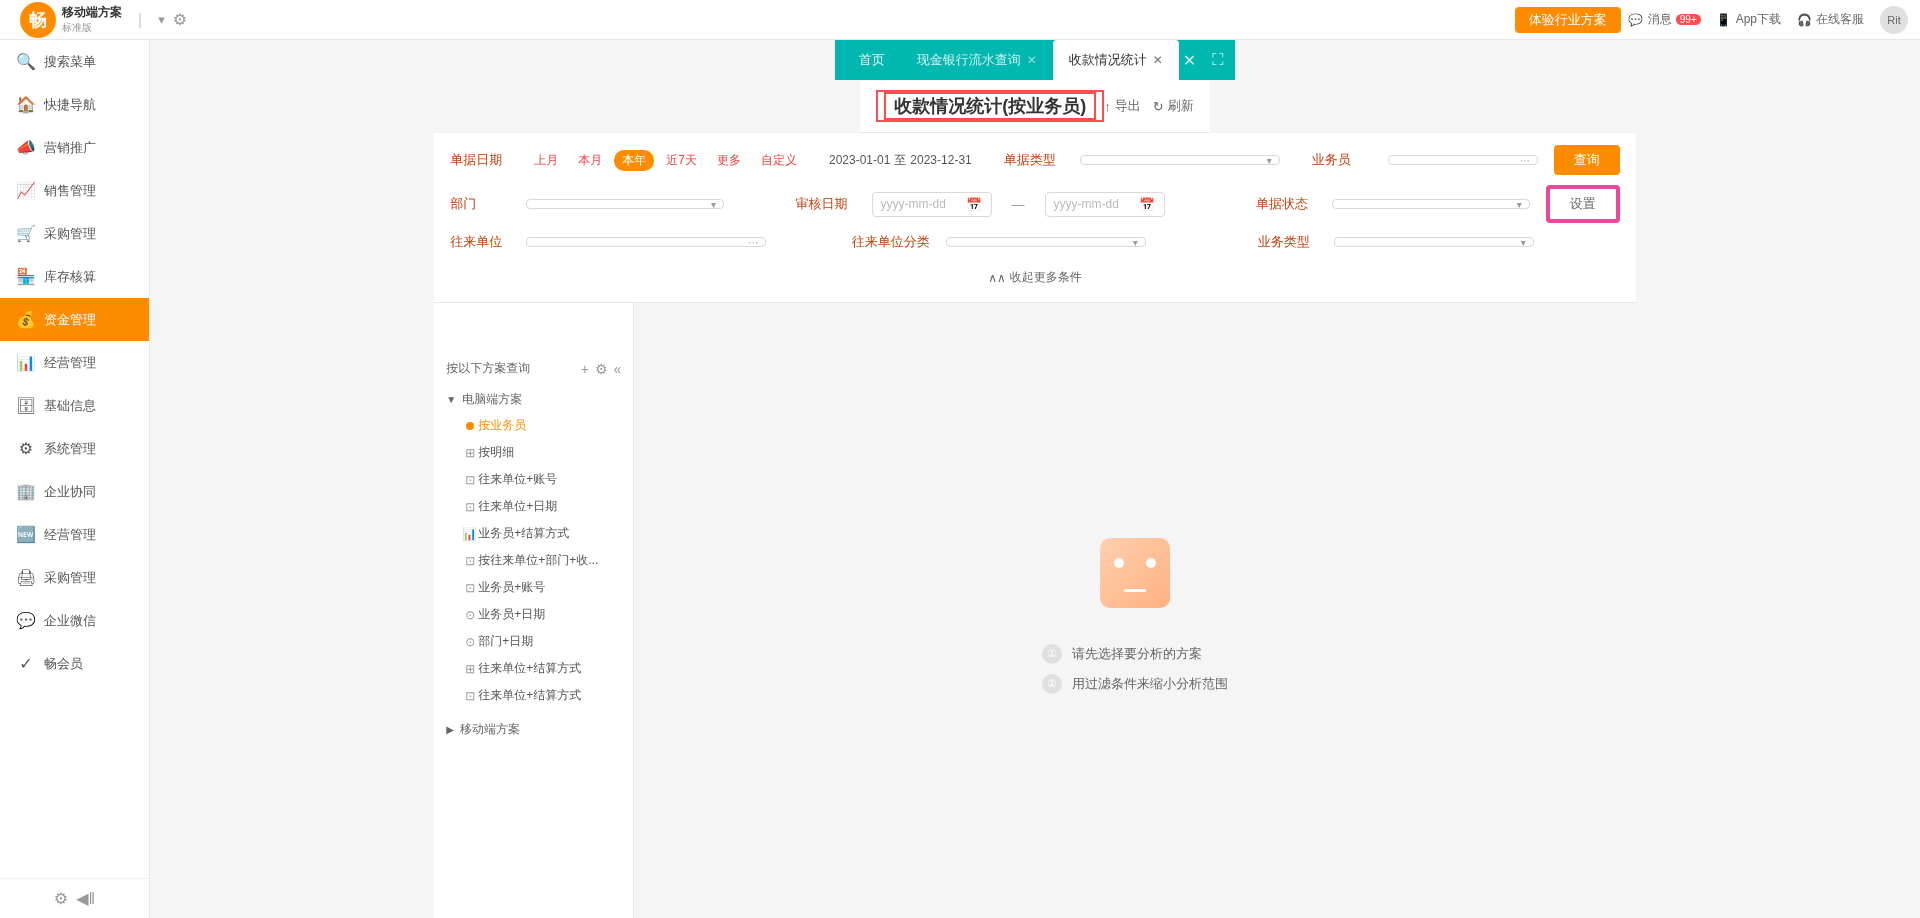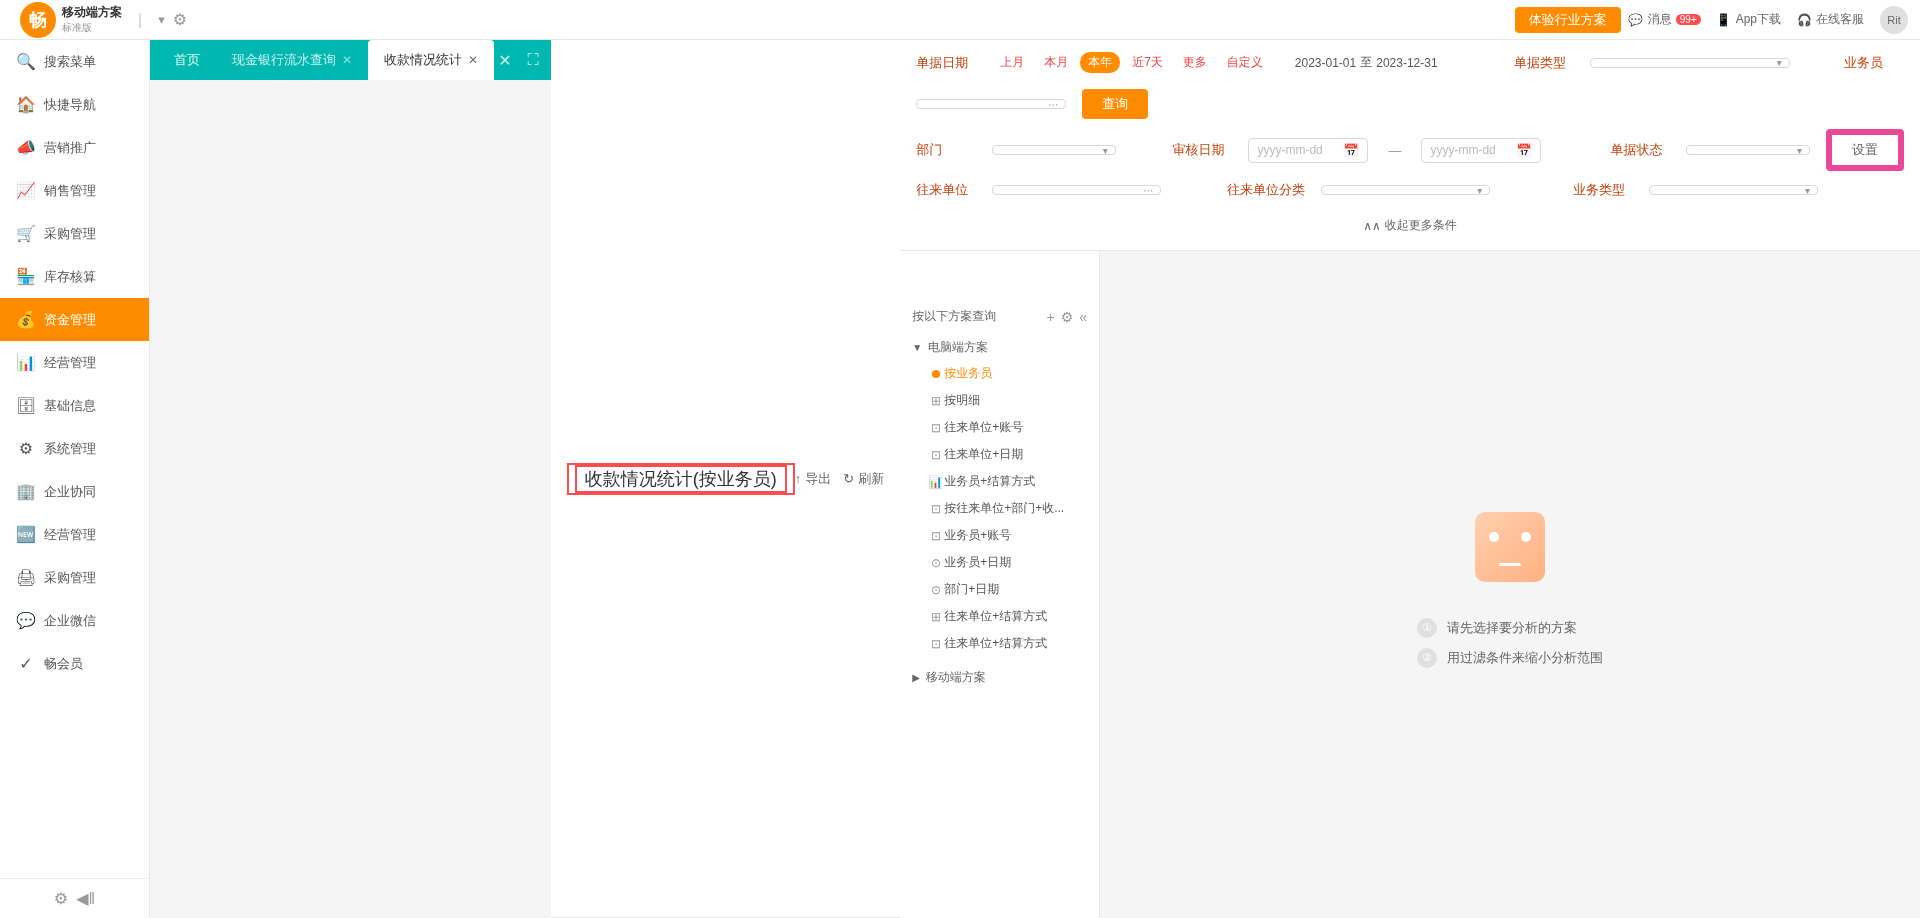--- a/index.html
+++ b/index.html
@@ -61,42 +61,42 @@
       transition: background 0.2s;
     }
     .sidebar-item.active { background: #ff8c00; color: #fff; border-radius: 0; }
     .sidebar-item .icon { font-size: 16px; width: 20px; text-align: center; }
     .sidebar-footer {
       padding: 10px; border-top: 1px solid #f0f0f0; display: flex; gap: 8px; align-items: center; justify-content: center;
     }
     .footer-icon { font-size: 16px; color: #999; cursor: pointer; }
 
     
-    .main-content { flex: 1; display: flex; flex-direction: row; overflow: hidden; }
+    .main-content { flex: 1; display: flex; flex-direction: column; overflow: hidden; align-items: center; }
 
     
     .tab-bar {
       height: 40px; background: #00b8b0; display: flex; align-items: center; padding: 0 8px; gap: 0;
     }
     .tab-item {
       display: flex; align-items: center; gap: 6px; padding: 0 16px; height: 40px; cursor: pointer; color: rgba(255,255,255,0.8); font-size: 13px; position: relative;
     }
     .tab-item.active { background: #fff; color: #333; border-radius: 4px 4px 0 0; }
     .tab-item .tab-close { font-size: 12px; opacity: 0.7; cursor: pointer; }
     .tab-home { color: rgba(255,255,255,0.9); font-size: 13px; padding: 0 16px; cursor: pointer; }
     .tab-bar-right { margin-left: auto; display: flex; align-items: center; gap: 8px; }
     .window-btn { color: rgba(255,255,255,0.8); font-size: 16px; cursor: pointer; padding: 4px; }
 
     
     .page-header {
       background: #fff; padding: 10px 16px; border-bottom: 1px solid #e8e8e8;
       display: flex; align-items: center; justify-content: space-between;
     }
     .page-title {
-      font-size: 18px; font-weight: normal; color: #333;
+      font-size: 18px; font-weight: bold; color: #333;
       border: 2px solid #ff4d4f; padding: 2px 8px;
     }
     .page-actions { display: flex; gap: 12px; align-items: center; }
     .action-btn {
       display: flex; align-items: center; gap: 4px; color: #666; cursor: pointer; font-size: 13px;
     }
 
     
     .filter-panel {
       background: #fff; padding: 12px 16px; border-bottom: 1px solid #e8e8e8;
@@ -160,21 +160,21 @@
     .empty-steps { display: flex; flex-direction: column; gap: 10px; }
     .empty-step { display: flex; align-items: center; gap: 10px; }
     .step-num { width: 20px; height: 20px; background: #e0e0e0; border-radius: 50%; display: flex; align-items: center; justify-content: center; font-size: 11px; color: #fff; flex-shrink: 0; }
     .step-text { font-size: 13px; color: #666; }
 
     
     .query-btn {
       background: #ff8c00; color: #fff; border: none; padding: 6px 20px; border-radius: 4px; cursor: pointer; font-size: 13px;
     }
     .set-btn {
-      background: #fff; color: #666; border: 6px solid #ec4899; padding: 6px 20px; border-radius: 4px; cursor: pointer; font-size: 13px;
+      background: #fff; color: #666; border: 4px solid #ec4899; padding: 6px 20px; border-radius: 4px; cursor: pointer; font-size: 13px;
     }
   </style>
 </head>
 <body>
 
 <div class="top-header">
   <div class="top-header-left">
     <div class="sidebar-logo" style="border:none; height:auto; flex-direction:row; gap:6px;">
       <div class="logo-icon">畅</div>
       <div>

